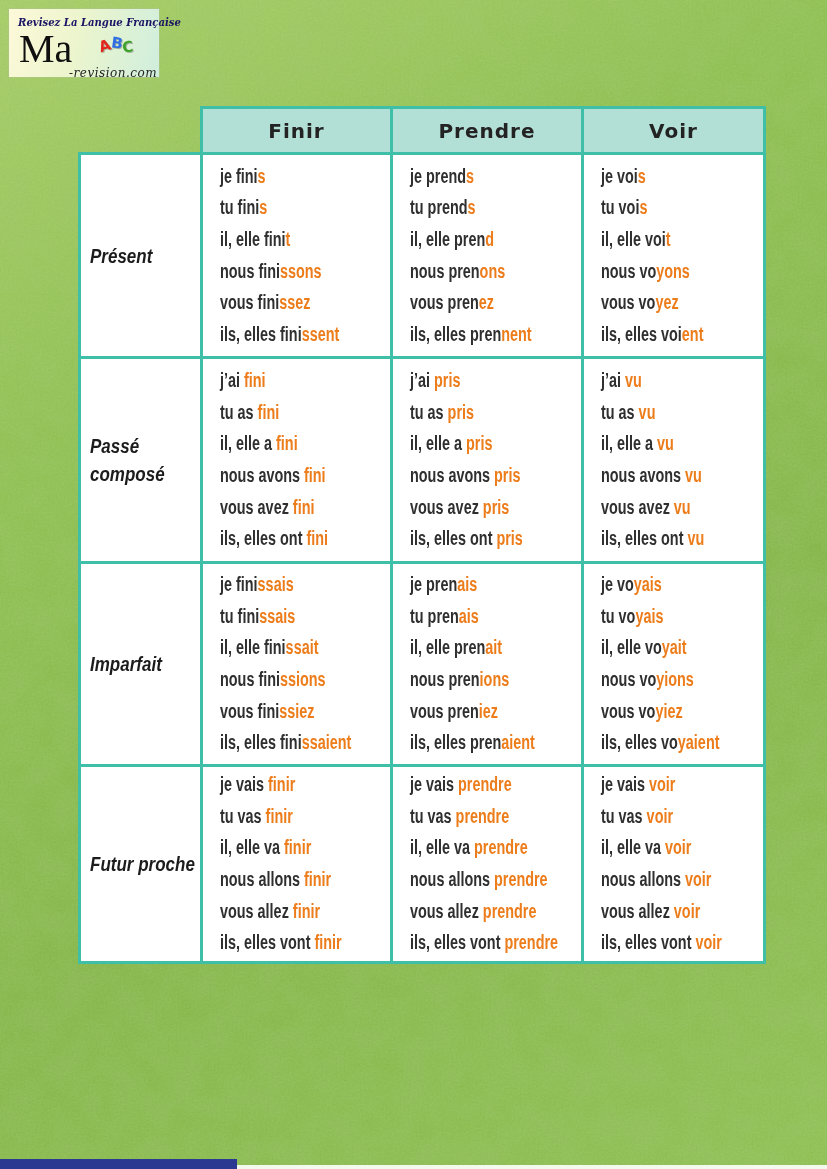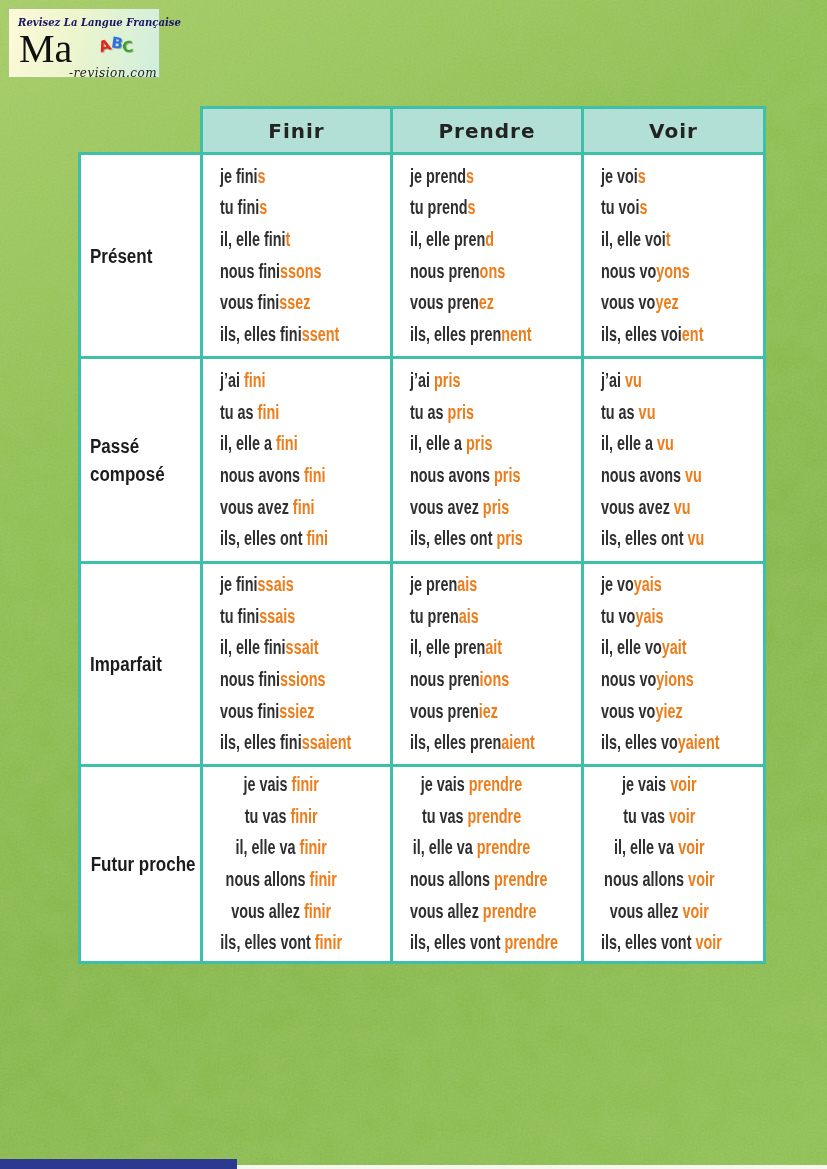--- a/index.html
+++ b/index.html
@@ -62,22 +62,22 @@
   .conjtable th.head{
     height:46px;background:var(--mint);
     font-family:"DejaVu Sans", sans-serif;
     font-weight:bold;font-size:20px;letter-spacing:1px;
     color:#232323;text-align:center;vertical-align:middle;
   }
   .conjtable td{background:#ffffff;vertical-align:middle;}
   tbody tr:nth-child(1) td{height:204px;}
   tbody tr:nth-child(2) td{height:205px;}
   tbody tr:nth-child(3) td{height:203px;margin-top:8px;}
-  tbody tr:nth-child(4) td{height:197px;text-align:center;}
-  td.tense{padding-left:9px;}
+  tbody tr:nth-child(4) td{height:197px;}
+  td.tense{padding-left:9px;font-style:italic;}
   .tense-inner{
     width:125px;
     font-weight:bold;font-size:20px;line-height:1.4;
     color:var(--label-ink);
     transform:scaleX(.85);transform-origin:left center;
   }
   td.conj{padding-left:17px;}
   .line{
     font-weight:bold;font-size:20px;line-height:31.6px;
     color:var(--ink);white-space:pre;

